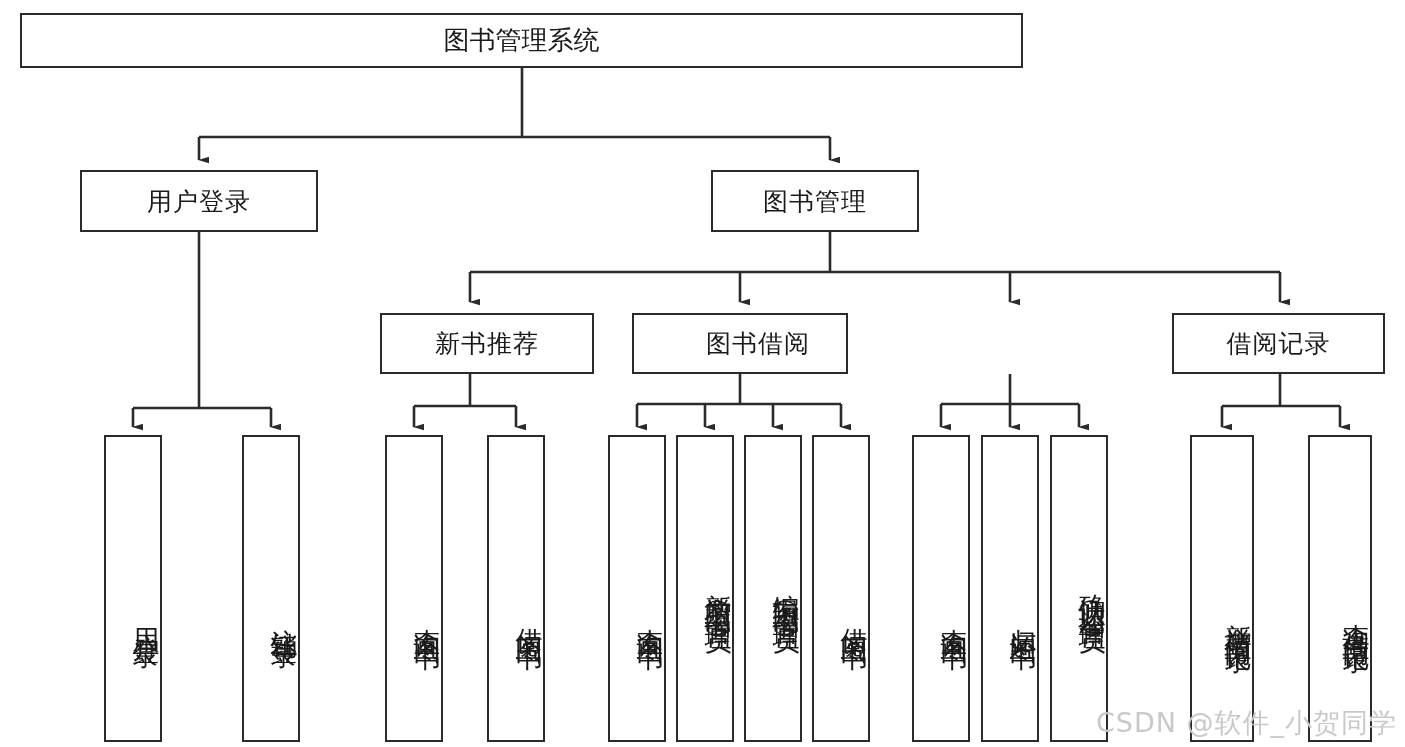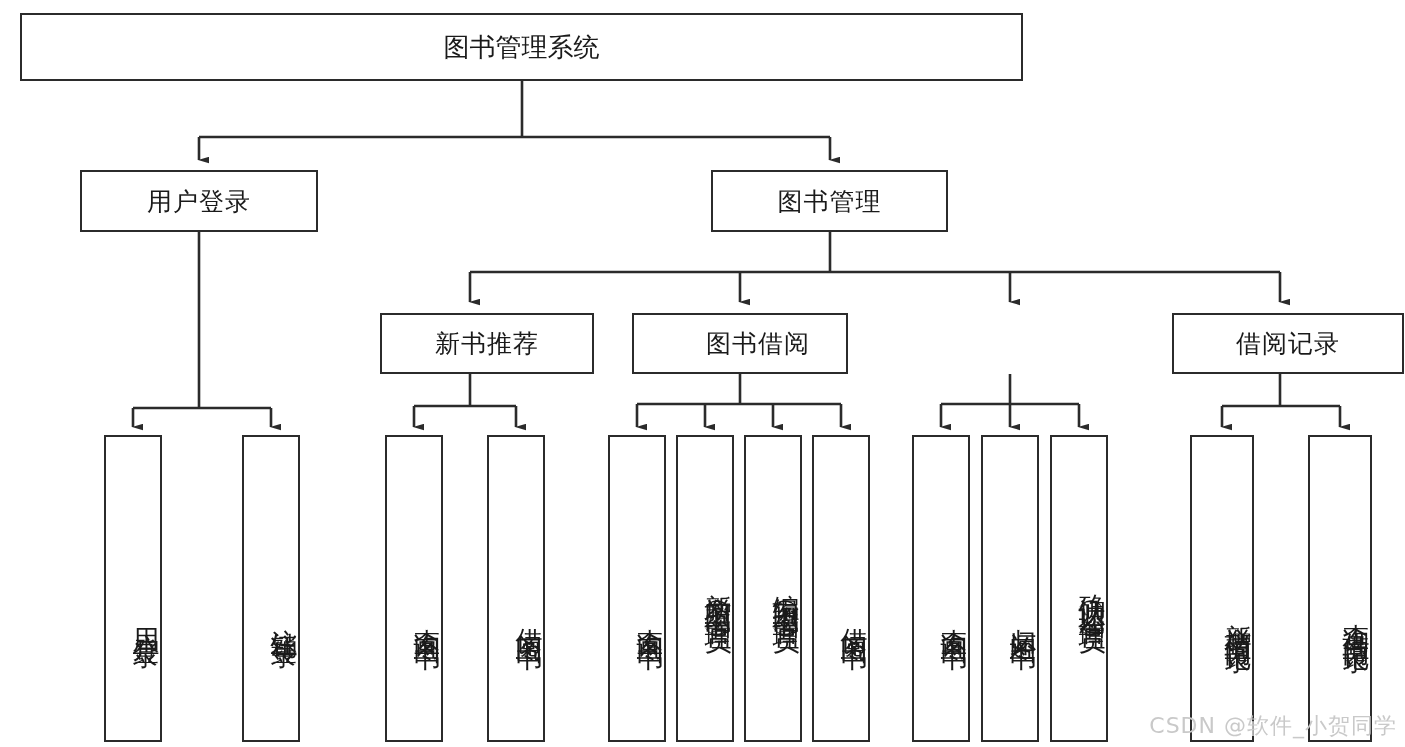--- a/index.html
+++ b/index.html
@@ -25,21 +25,21 @@
     justify-content:center;
     font-size:27px;
     line-height:1.05;
     padding-top:56px;
     letter-spacing:5px;
     white-space:nowrap;
   }
   .node.leaf.tall{ padding-top:12px; }
   .watermark{
     position:absolute;right:8px;bottom:6px;
-    font-size:22px;color:#c9c9c9;letter-spacing:1px;
+    font-size:27px;color:#c9c9c9;letter-spacing:1px;
     white-space:nowrap;
   }
 </style>
 </head>
 <body>
 
 <div id="canvas">
 
   <svg class="connectors" viewBox="0 0 1405 747" xmlns="http://www.w3.org/2000/svg">
     <defs>
@@ -84,28 +84,28 @@
       <path d="M1010,404 L1010,427" marker-end="url(#arw)"></path>
       <path d="M1079,404 L1079,427" marker-end="url(#arw)"></path>
 
       <path d="M1280,374 L1280,406"></path>
       <path d="M1222,406 L1340,406"></path>
       <path d="M1222,406 L1222,427" marker-end="url(#arw)"></path>
       <path d="M1340,406 L1340,427" marker-end="url(#arw)"></path>
     </g>
   </svg>
 
-  <div class="node root" style="left:20px;top:13px;width:1003px;height:68px;">图书管理系统</div>
+  <div class="node root" style="left:20px;top:13px;width:1003px;height:55px;">图书管理系统</div>
 
   <div class="node h" style="left:80px;top:170px;width:238px;height:62px;">用户登录</div>
-  <div class="node h" style="left:711px;top:170px;width:237px;height:62px;">图书管理</div>
+  <div class="node h" style="left:711px;top:170px;width:208px;height:62px;">图书管理</div>
 
   <div class="node h" style="left:380px;top:313px;width:214px;height:61px;">新书推荐</div>
   <div class="node h" style="left:632px;top:313px;width:216px;height:61px;padding-left:36px;">图书借阅</div>
-  <div class="node h" style="left:1172px;top:313px;width:232px;height:61px;">借阅记录</div>
+  <div class="node h" style="left:1172px;top:313px;width:213px;height:61px;">借阅记录</div>
 
   <div class="node leaf" style="left:104px;top:435px;width:58px;height:307px;">用户登录</div>
   <div class="node leaf" style="left:242px;top:435px;width:58px;height:307px;">注销登录</div>
 
   <div class="node leaf" style="left:385px;top:435px;width:58px;height:307px;">查询图书</div>
   <div class="node leaf" style="left:487px;top:435px;width:58px;height:307px;">借阅图书</div>
 
   <div class="node leaf" style="left:608px;top:435px;width:58px;height:307px;">查询图书</div>
   <div class="node leaf tall" style="left:676px;top:435px;width:58px;height:307px;">新增图书（管理员）</div>
   <div class="node leaf tall" style="left:744px;top:435px;width:58px;height:307px;">编辑图书（管理员）</div>

